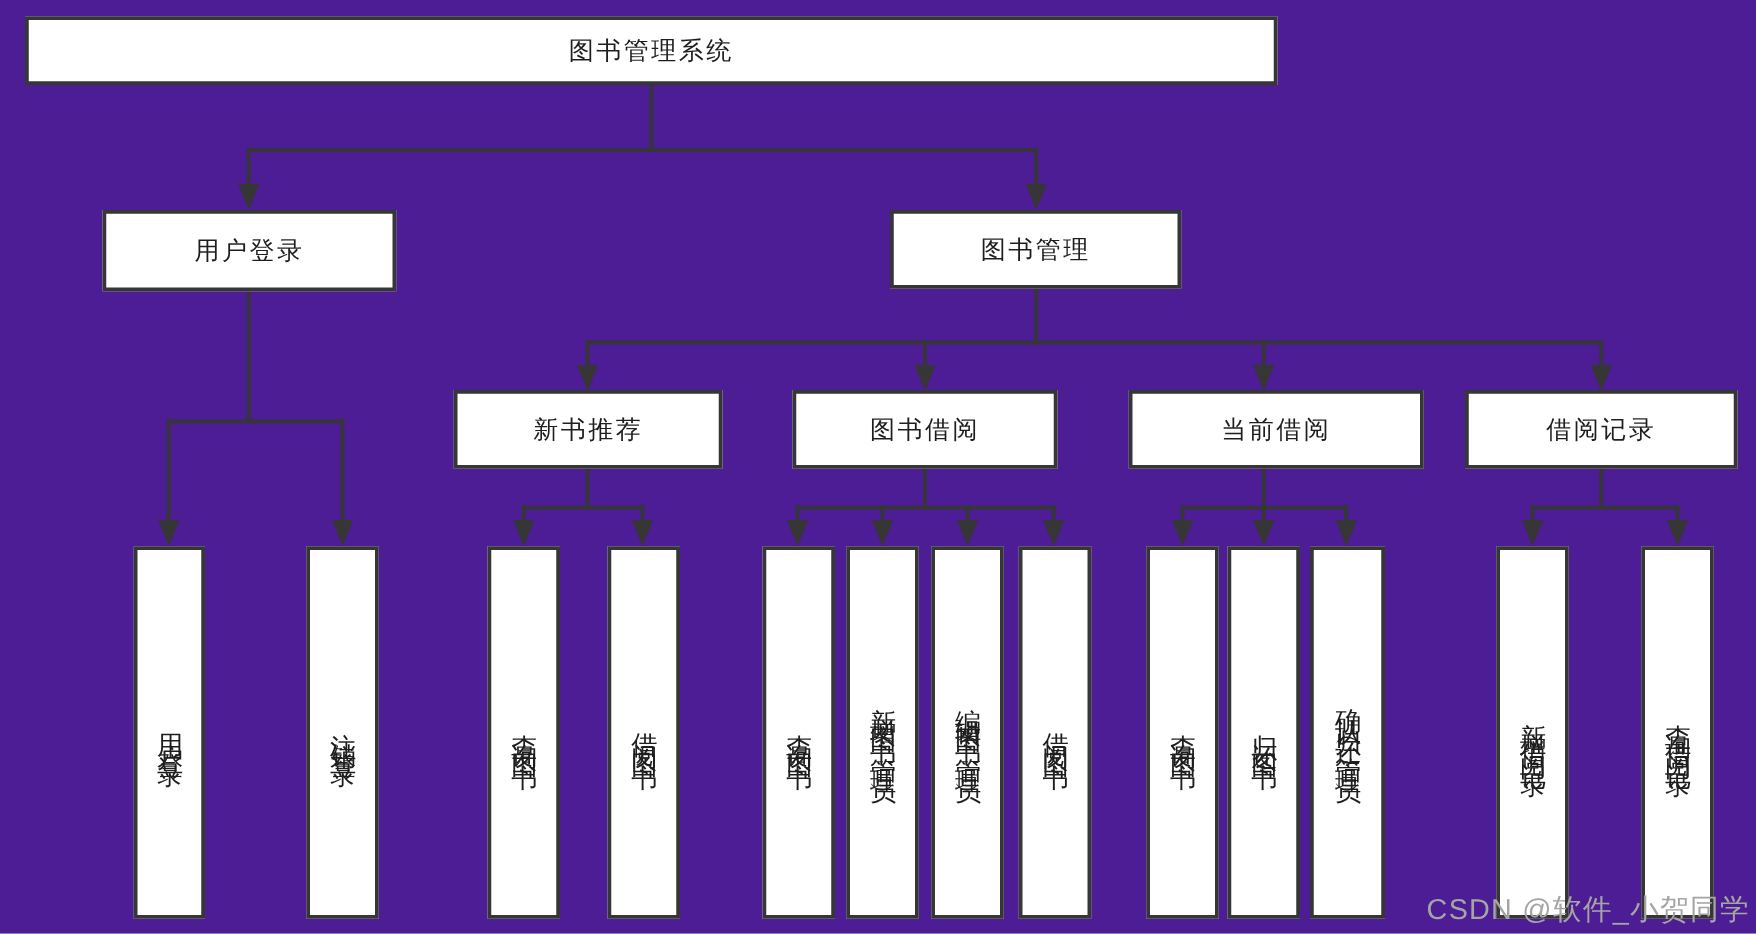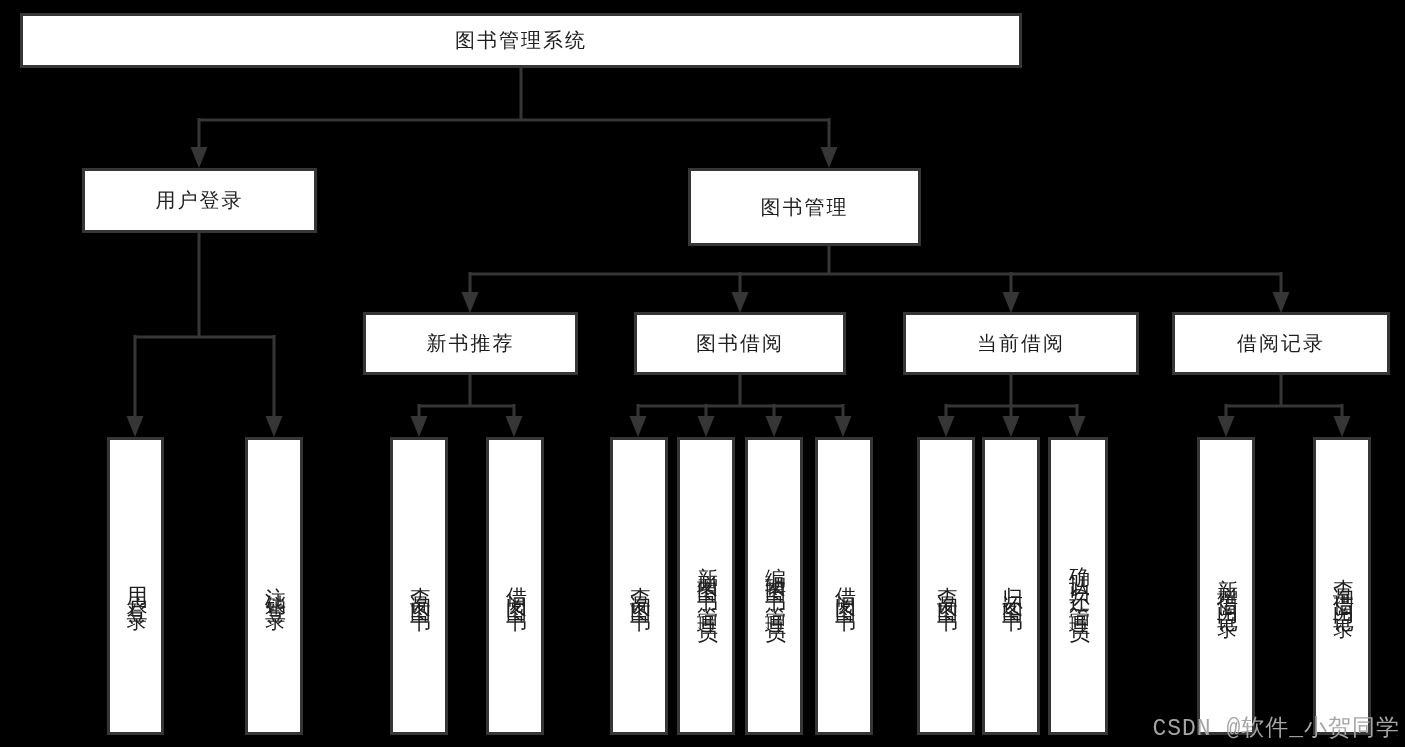--- a/index.html
+++ b/index.html
@@ -1,21 +1,21 @@
 <!DOCTYPE html>
 <html><head>
 <meta charset="utf-8">
 <style>
   html, body { margin: 0; padding: 0; background: #ffffff; }
   #canvas {
     position: relative;
     width: 1405px;
     height: 747px;
-    background: #000000;
-    font-family: Liberation Mono, monospace;
+    background: #4c1d95;
+    font-family: Liberation Sans, sans-serif;
     overflow: hidden;
   }
   #connector-svg {
     position: absolute;
     left: 0; top: 0;
     width: 1405px; height: 747px;
     pointer-events: none;
   }
   .box {
     position: absolute;
@@ -114,21 +114,21 @@
       <polygon points="946,437 937.5,416 954.5,416" fill="#363636"></polygon>
       <polygon points="1011,437 1002.5,416 1019.5,416" fill="#363636"></polygon>
       <polygon points="1077,437 1068.5,416 1085.5,416" fill="#363636"></polygon>
       <polygon points="1226,437 1217.5,416 1234.5,416" fill="#363636"></polygon>
       <polygon points="1342,437 1333.5,416 1350.5,416" fill="#363636"></polygon>
     </svg>
 
   <div class="box" style="left:20px; top:13px; width:1002px; height:55px;">图书管理系统</div>
 
   <div class="box" style="left:82px; top:168px; width:235px; height:65px;">用户登录</div>
-  <div class="box" style="left:688px; top:168px; width:233px; height:78px;">图书管理</div>
+  <div class="box" style="left:712px; top:168px; width:233px; height:63px;">图书管理</div>
 
   <div class="box" style="left:634px; top:312px; width:212px; height:63px;">图书借阅</div>
   <div class="box" style="left:363px; top:312px; width:215px; height:63px;">新书推荐</div>
   <div class="box" style="left:903px; top:312px; width:236px; height:63px;">当前借阅</div>
   <div class="box" style="left:1172px; top:312px; width:218px; height:63px;">借阅记录</div>
 
   <div class="leaf" style="left:107px; top:437px; width:57px; height:298px;">
     <span class="vtext">用户登录</span>
   </div>
   <div class="leaf" style="left:245px; top:437px; width:58px; height:298px;">

